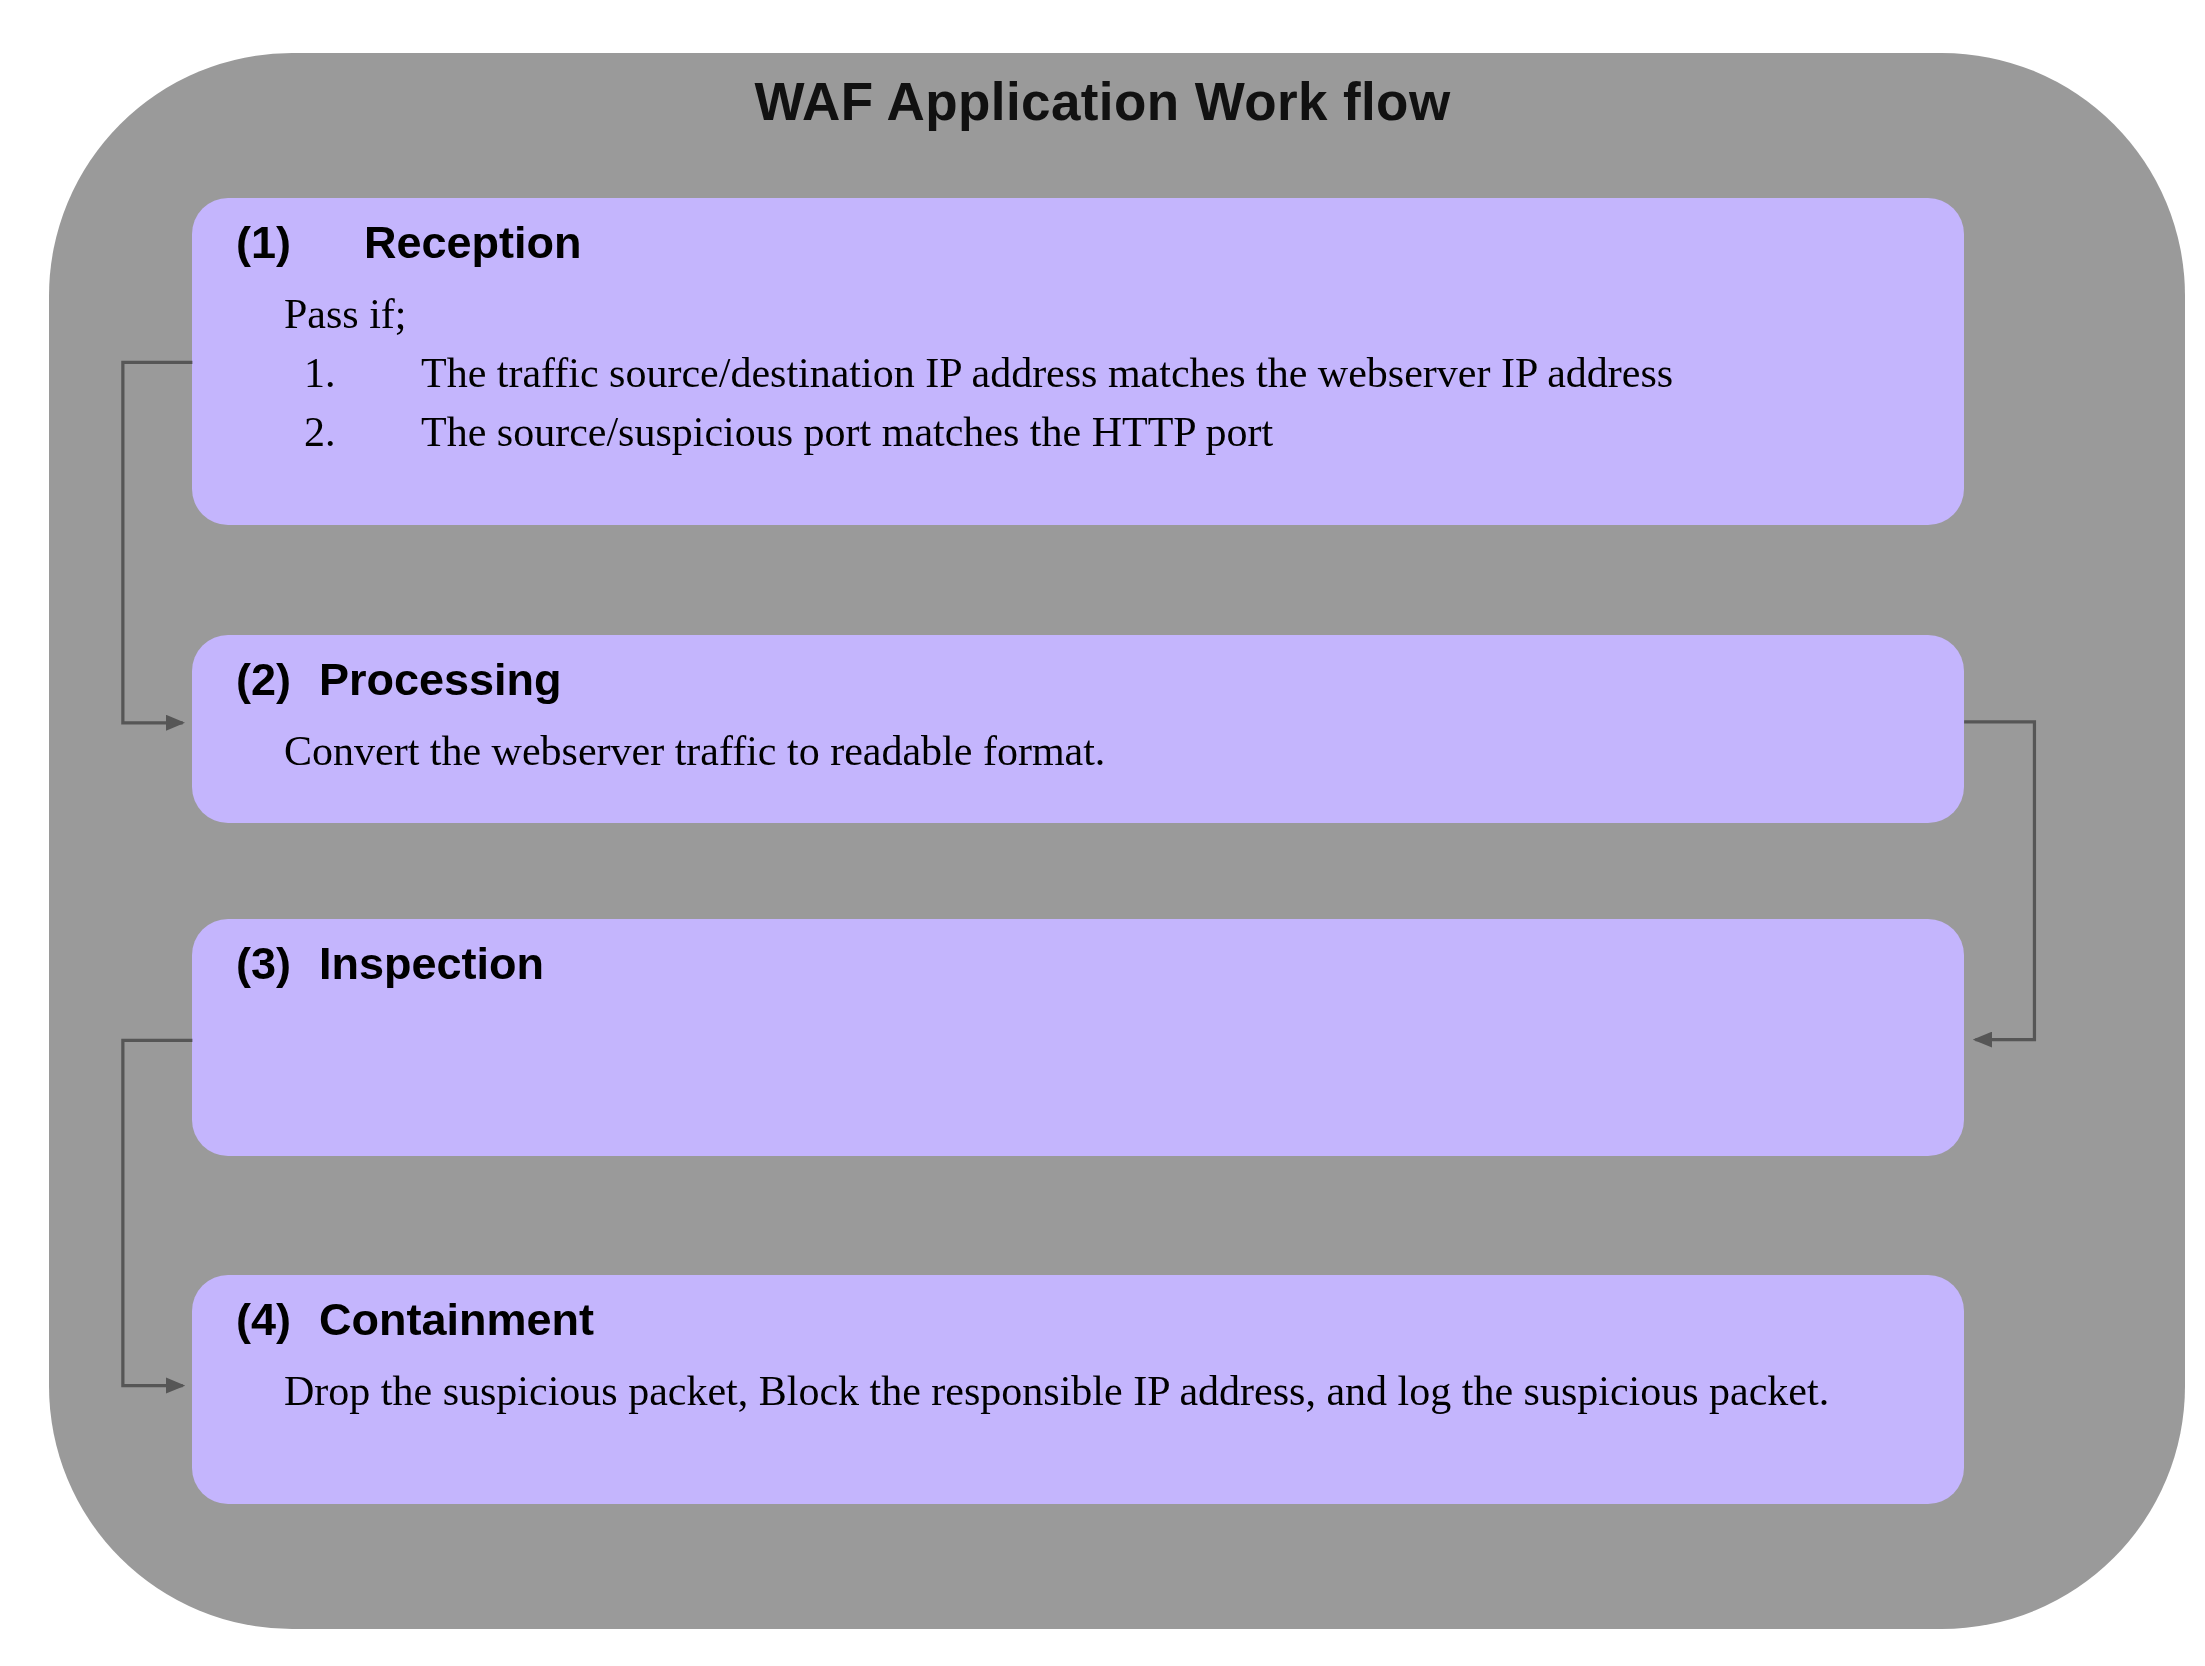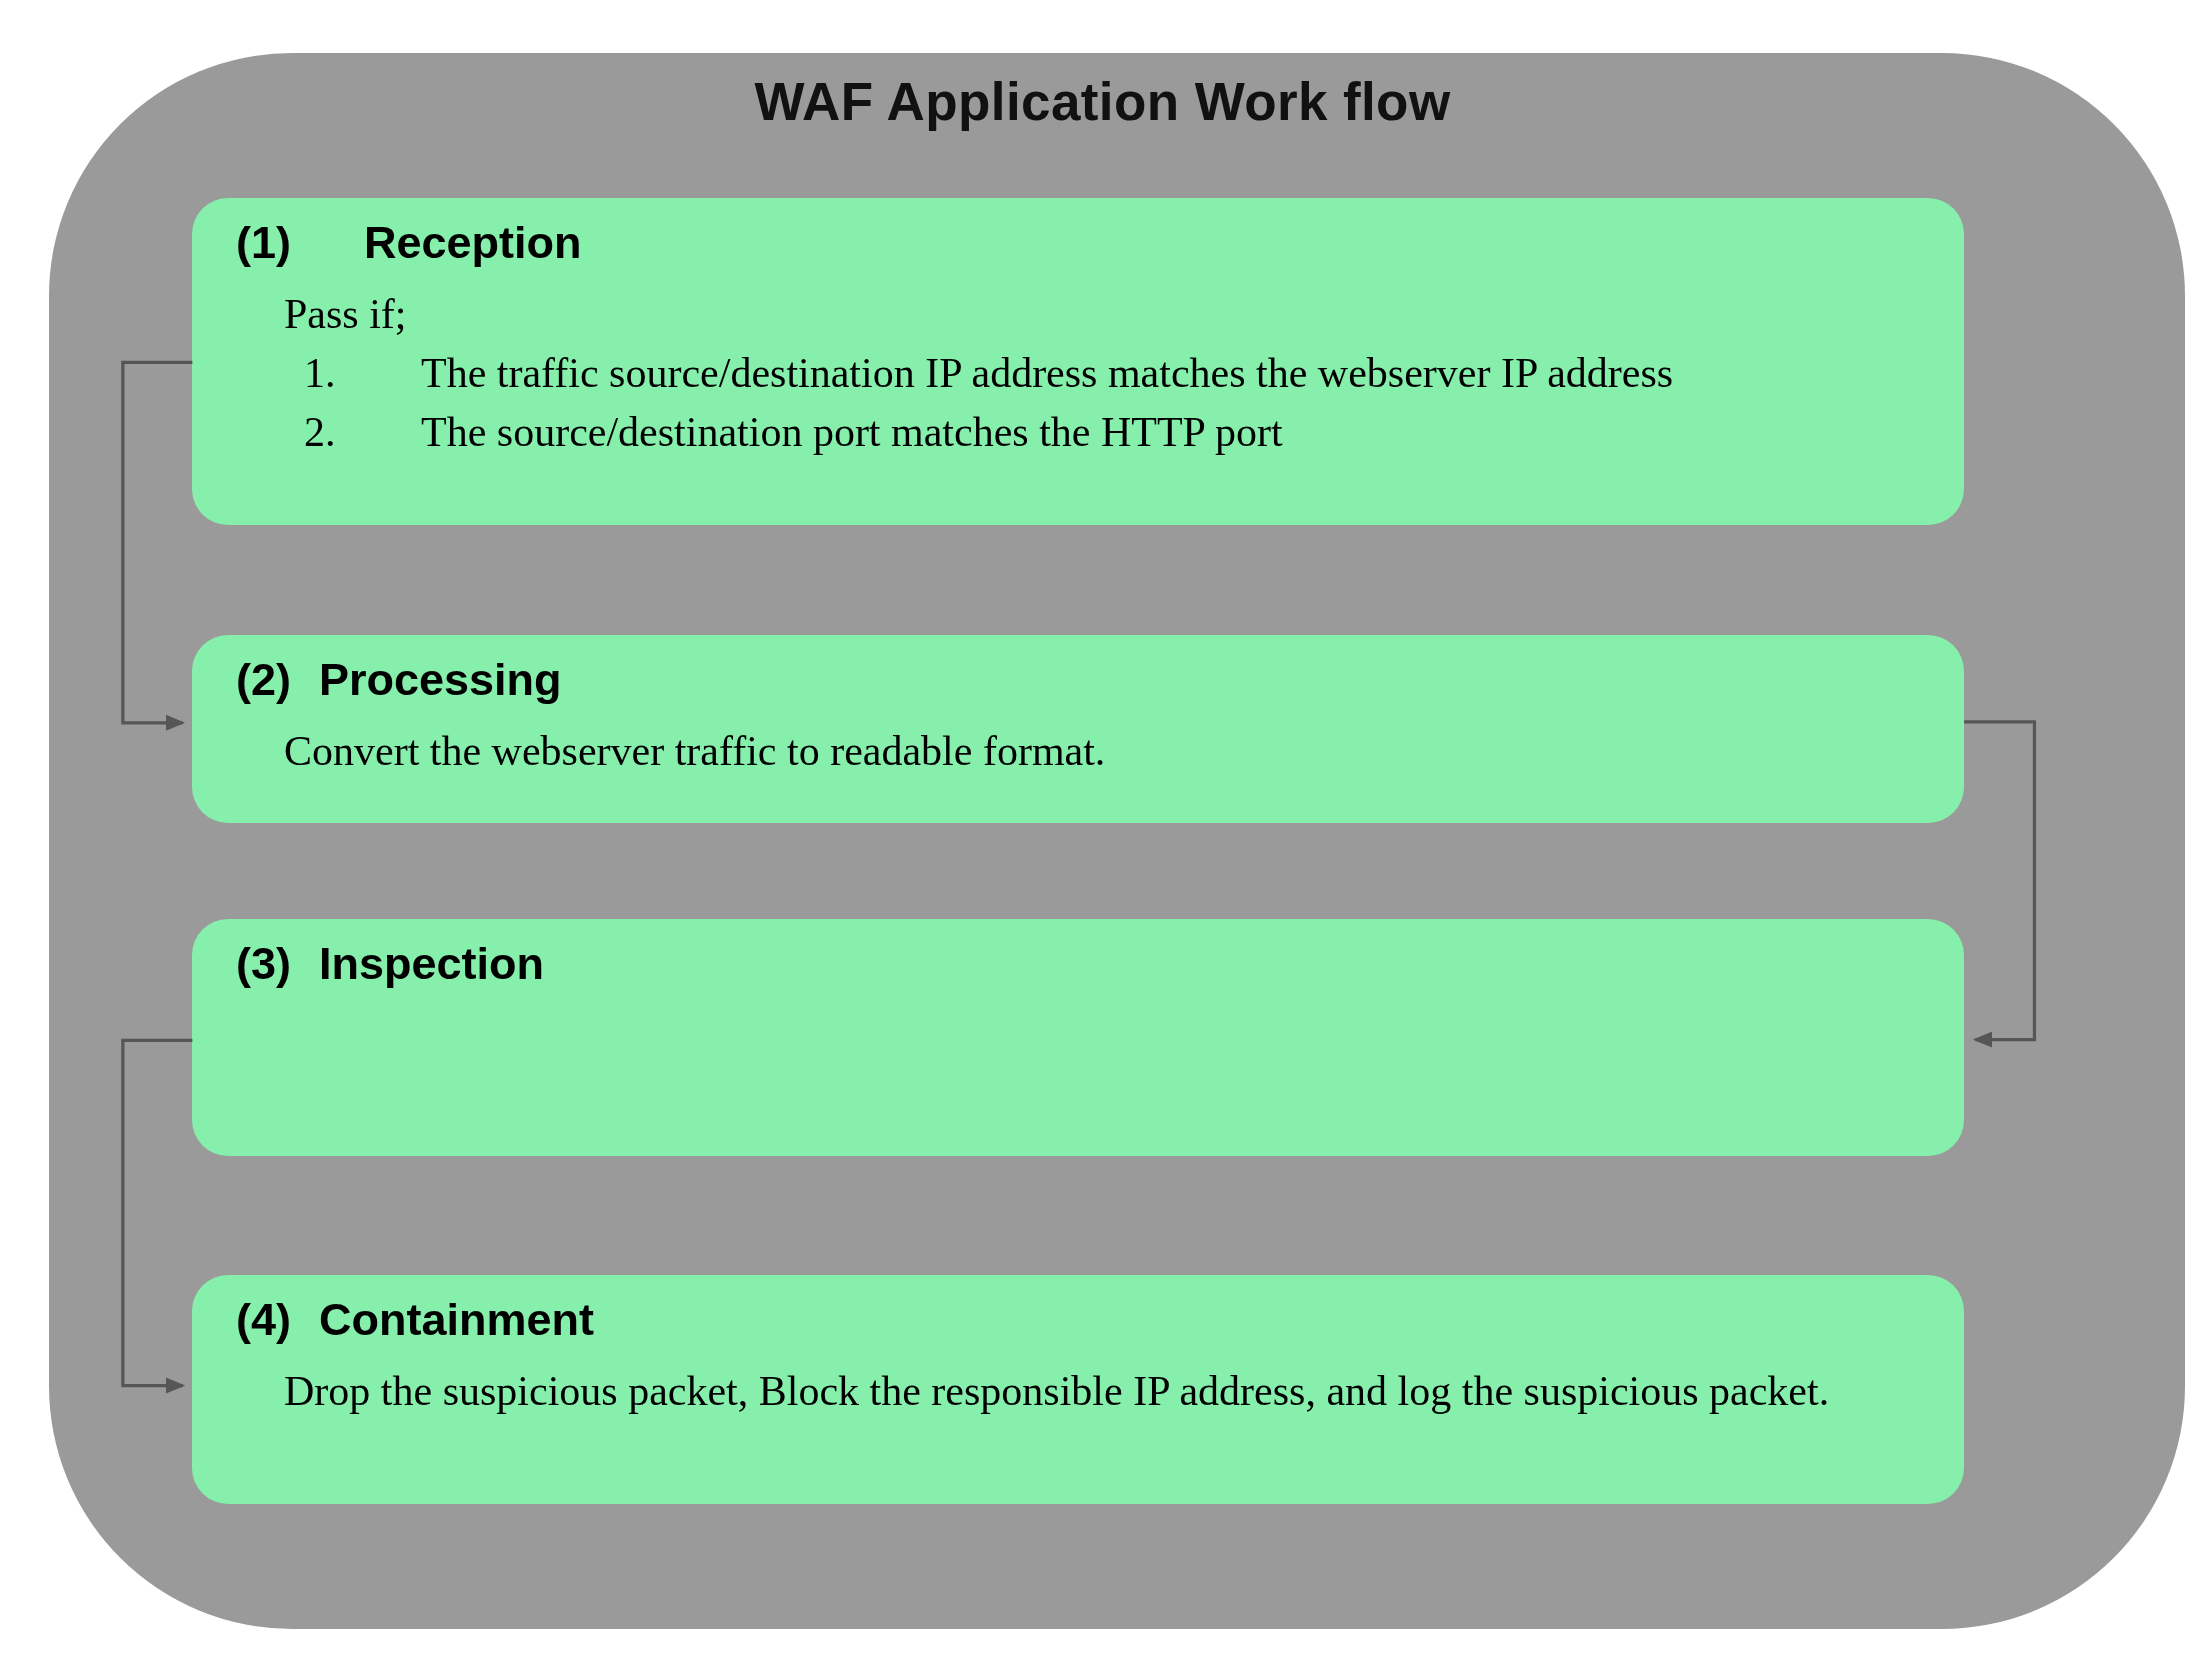--- a/index.html
+++ b/index.html
@@ -25,21 +25,21 @@
     text-align: center;
     font-size: 53px;
     font-weight: bold;
     color: #111111;
     letter-spacing: 0.4px;
   }
   .step-box {
     position: absolute;
     left: 192px;
     width: 1772px;
-    background: #86efac;
+    background: #c4b5fd;
     border-radius: 36px;
     box-sizing: border-box;
     padding: 18px 52px 27px 44px;
     color: #000000;
   }
   .box-1 { top: 198px;  height: 327px; }
   .box-2 { top: 635px;  height: 188px; }
   .box-3 { top: 919px; height: 237px; }
   .box-4 { top: 1275px; height: 229px; }
   .step-heading {
@@ -79,21 +79,21 @@
   <div class="step-box box-1">
     <div class="step-heading"><span class="num">(1)</span><span class="ttl">Reception</span></div>
     <div class="step-body">
       <div>Pass if;</div>
       <div class="list-row">
         <span class="list-num">1.</span>
         <span class="list-text">The traffic source/destination IP address matches the webserver IP address</span>
       </div>
       <div class="list-row">
         <span class="list-num">2.</span>
-        <span class="list-text">The source/destination port matches the HTTP port</span>
+        <span class="list-text">The source/suspicious port matches the HTTP port</span>
       </div>
     </div>
   </div>
 
   <div class="step-box box-2">
     <div class="step-heading"><span class="num">(2)</span><span class="ttl">Processing</span></div>
     <div class="step-body">Convert the webserver traffic to readable format.</div>
   </div>
 
   <div class="step-box box-3">

